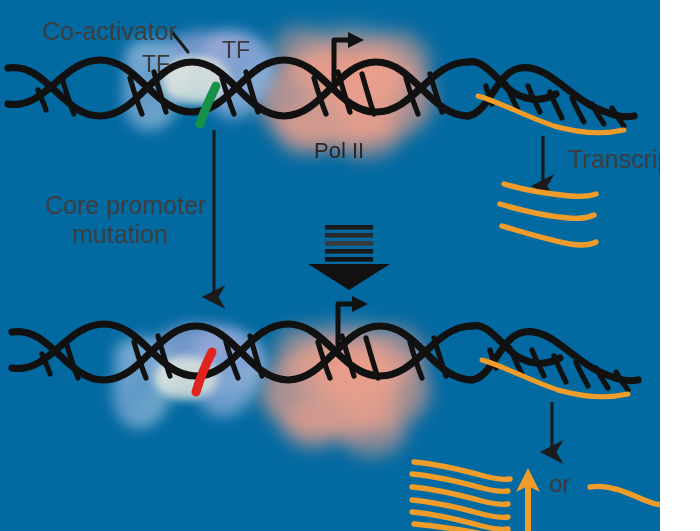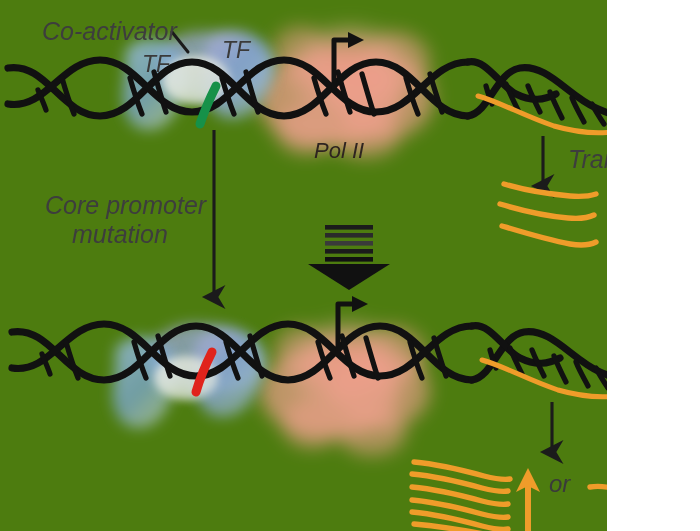--- a/index.html
+++ b/index.html
@@ -2,26 +2,25 @@
 <html><head>
 <meta charset="utf-8">
 <style>
   html, body {
     margin: 0;
     padding: 0;
     background: #ffffff;
   }
   #figure {
     position: relative;
-    width: 607px;
+    width: 660px;
     height: 531px;
-    background: #4d7c0f;
+    background: #0369a1;
     font-family: "Liberation Sans", sans-serif;
     overflow: hidden;
-    font-style: italic;
   }
   #figure svg {
     position: absolute;
     top: 0;
     left: 0;
     width: 700px;
     height: 531px;
   }
   text {
     font-family: "Liberation Sans", sans-serif;

